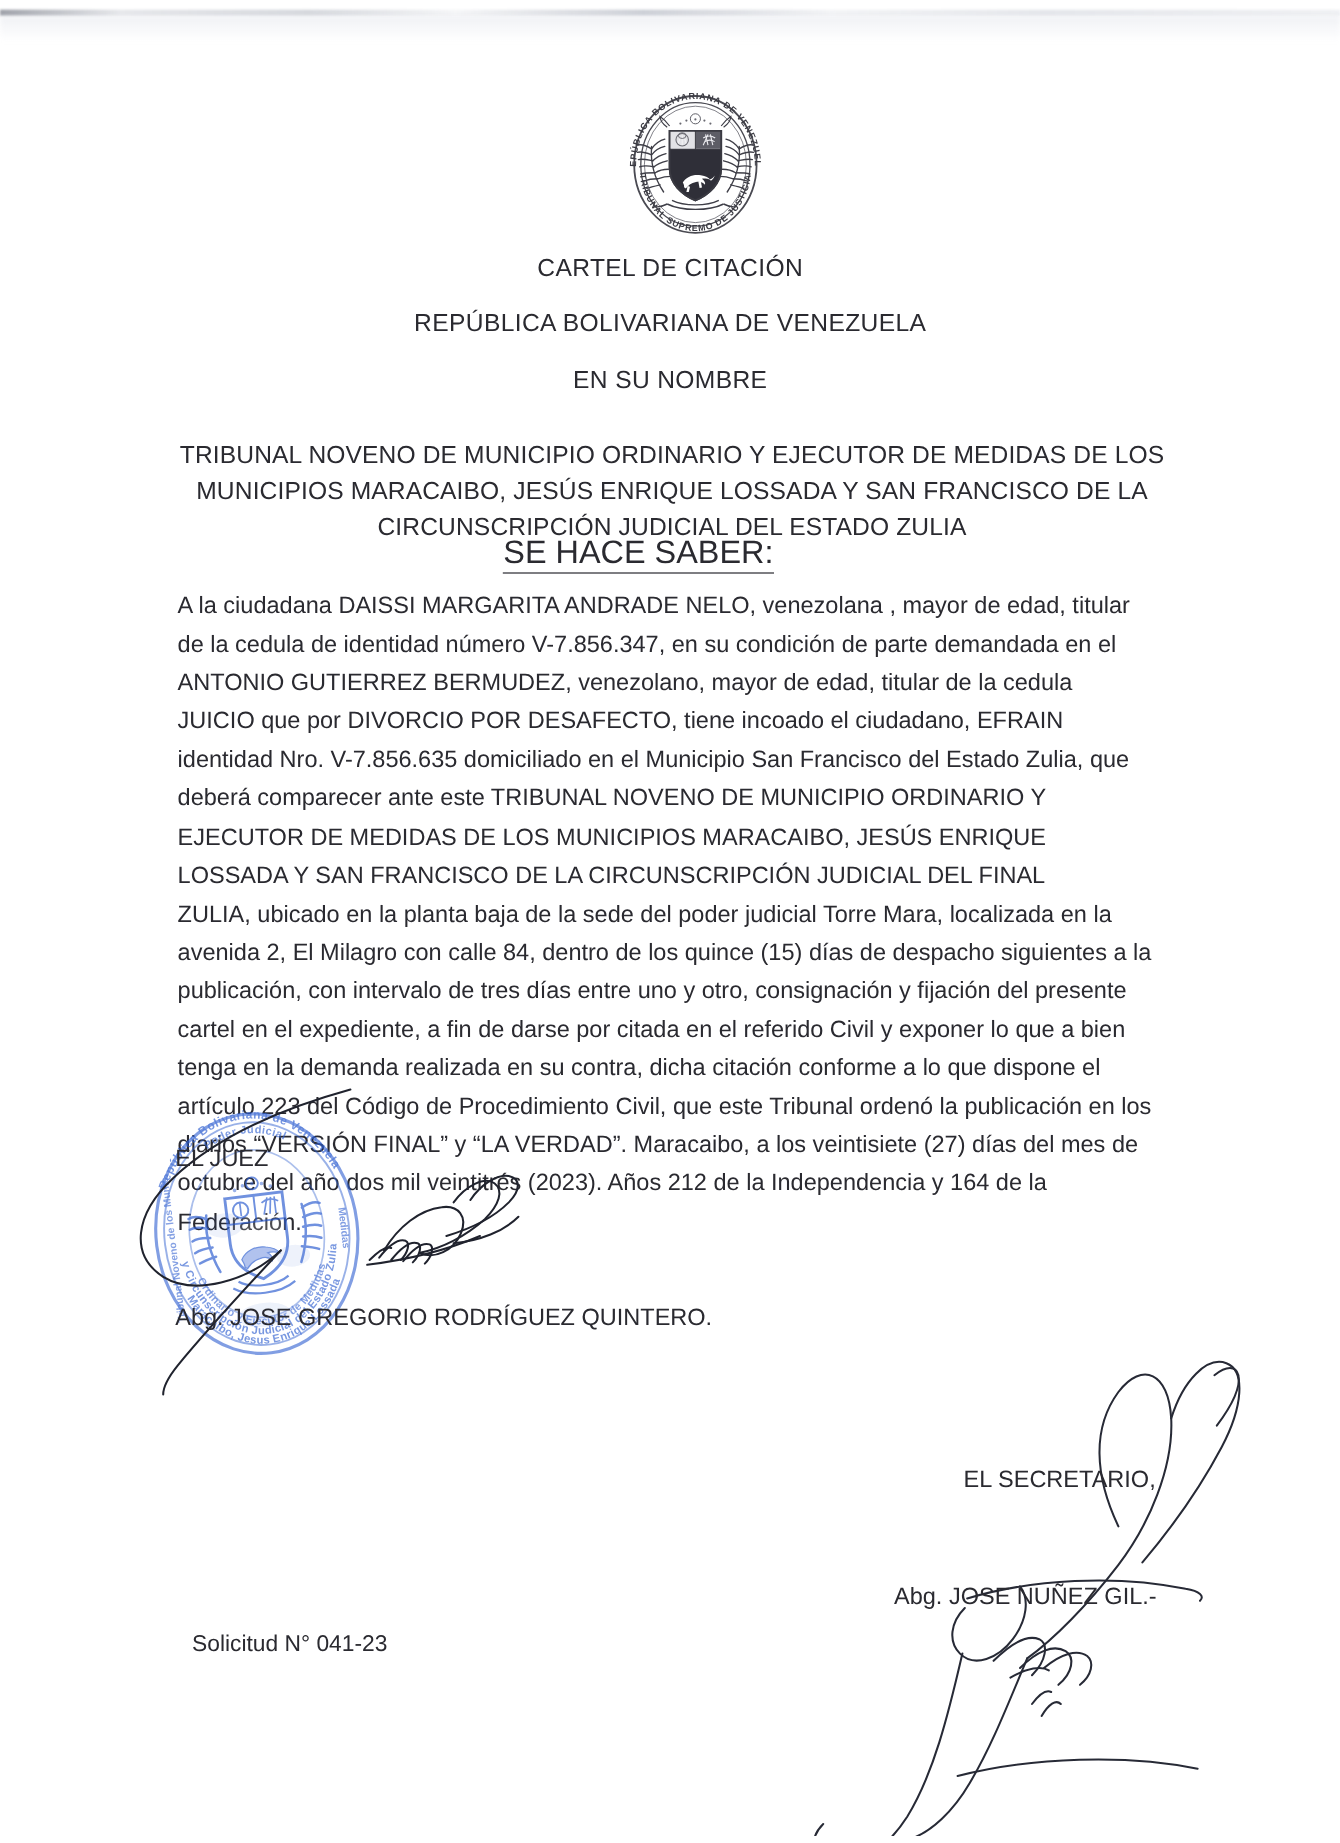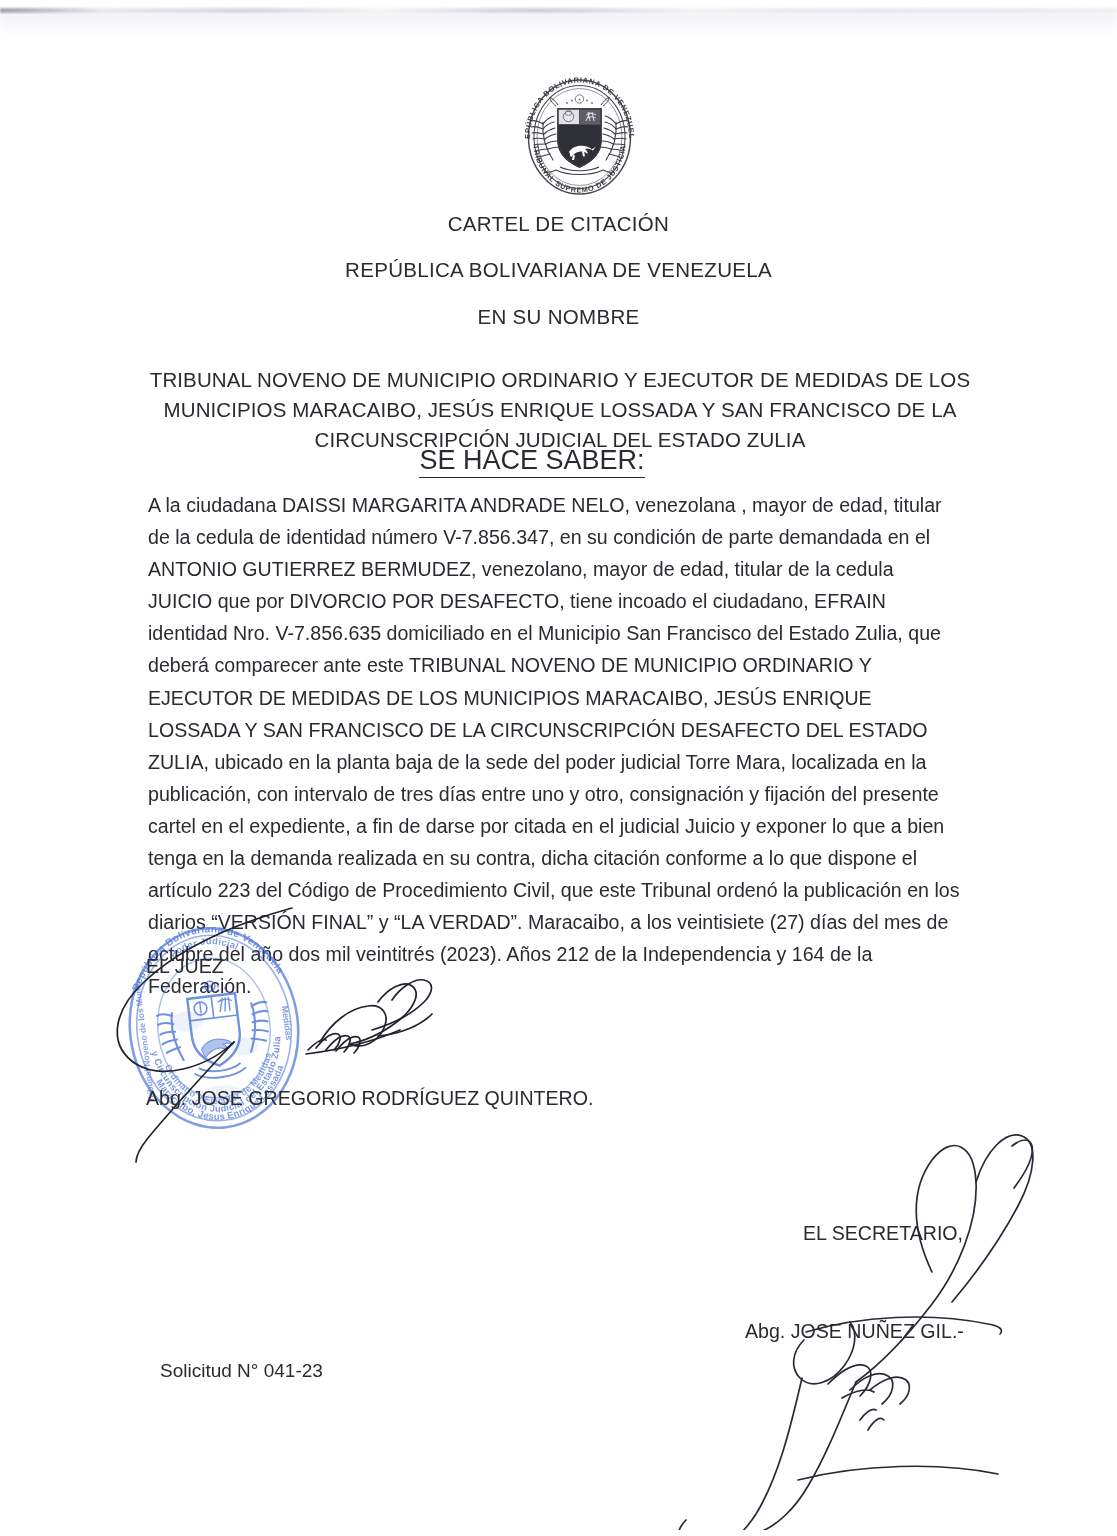--- a/index.html
+++ b/index.html
@@ -310,24 +310,25 @@
   </div>
 
   <div class="body-text" id="body-text">
       <span class="ln">A la ciudadana  DAISSI MARGARITA ANDRADE NELO, venezolana , mayor de edad, titular</span>
       <span class="ln">de la cedula de identidad número V-7.856.347,  en su condición de parte demandada en el</span>
       <span class="ln">ANTONIO GUTIERREZ BERMUDEZ, venezolano, mayor de edad, titular de la cedula</span>
       <span class="ln">JUICIO que por DIVORCIO POR DESAFECTO, tiene incoado el ciudadano, EFRAIN</span>
       <span class="ln">identidad Nro. V-7.856.635 domiciliado en el Municipio San Francisco del Estado Zulia, que</span>
       <span class="ln">deberá comparecer ante este TRIBUNAL NOVENO DE MUNICIPIO ORDINARIO Y</span>
       <span class="ln">EJECUTOR DE MEDIDAS DE LOS MUNICIPIOS MARACAIBO, JESÚS ENRIQUE</span>
-      <span class="ln">LOSSADA Y SAN FRANCISCO DE LA CIRCUNSCRIPCIÓN DESAFECTO DEL ESTADO</span>
+      <span class="ln">LOSSADA Y SAN FRANCISCO DE LA CIRCUNSCRIPCIÓN JUDICIAL DEL FINAL</span>
       <span class="ln">ZULIA, ubicado en la planta baja de la sede del poder judicial Torre Mara, localizada en la</span>
+      <span class="ln">avenida 2, El Milagro con calle 84, dentro de los quince (15) días de despacho siguientes a la</span>
       <span class="ln">publicación, con intervalo de tres días entre uno y otro, consignación y fijación del presente</span>
-      <span class="ln">cartel en el expediente, a fin de darse por citada en el judicial Juicio y exponer lo que a bien</span>
+      <span class="ln">cartel en el expediente, a fin de darse por citada en el referido Civil y exponer lo que a bien</span>
       <span class="ln">tenga en la demanda realizada en su contra, dicha citación conforme a lo que dispone el</span>
       <span class="ln">artículo 223 del Código de Procedimiento Civil, que este Tribunal ordenó la publicación en los</span>
       <span class="ln">diarios “VERSIÓN FINAL” y “LA VERDAD”. Maracaibo, a los veintisiete (27) días del mes de</span>
       <span class="ln">octubre del año dos mil veintitrés (2023). Años 212 de la Independencia y 164 de la</span>
       <span class="ln last">Federación.</span>
     </div>
 
   <div class="stamp">
     <svg viewBox="0 0 196 250" width="196" height="250">
       <defs>

